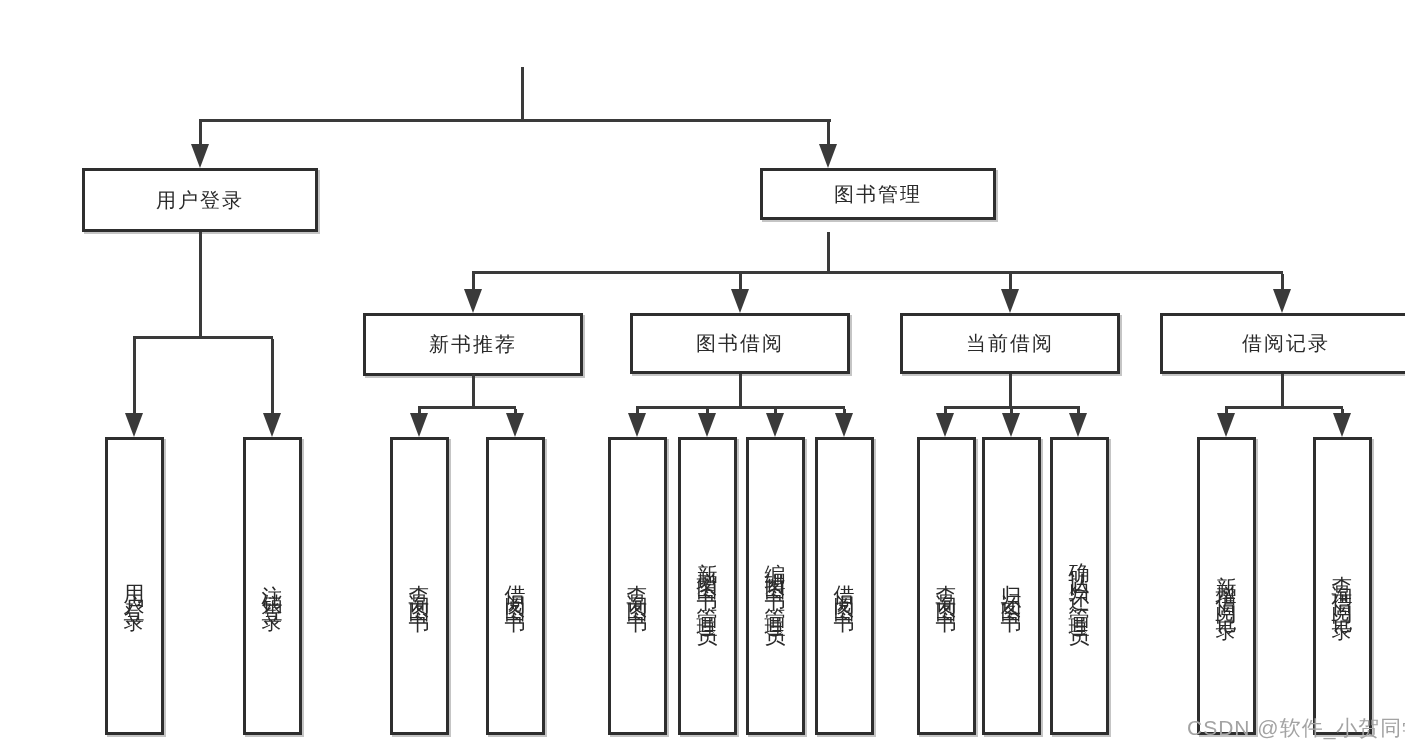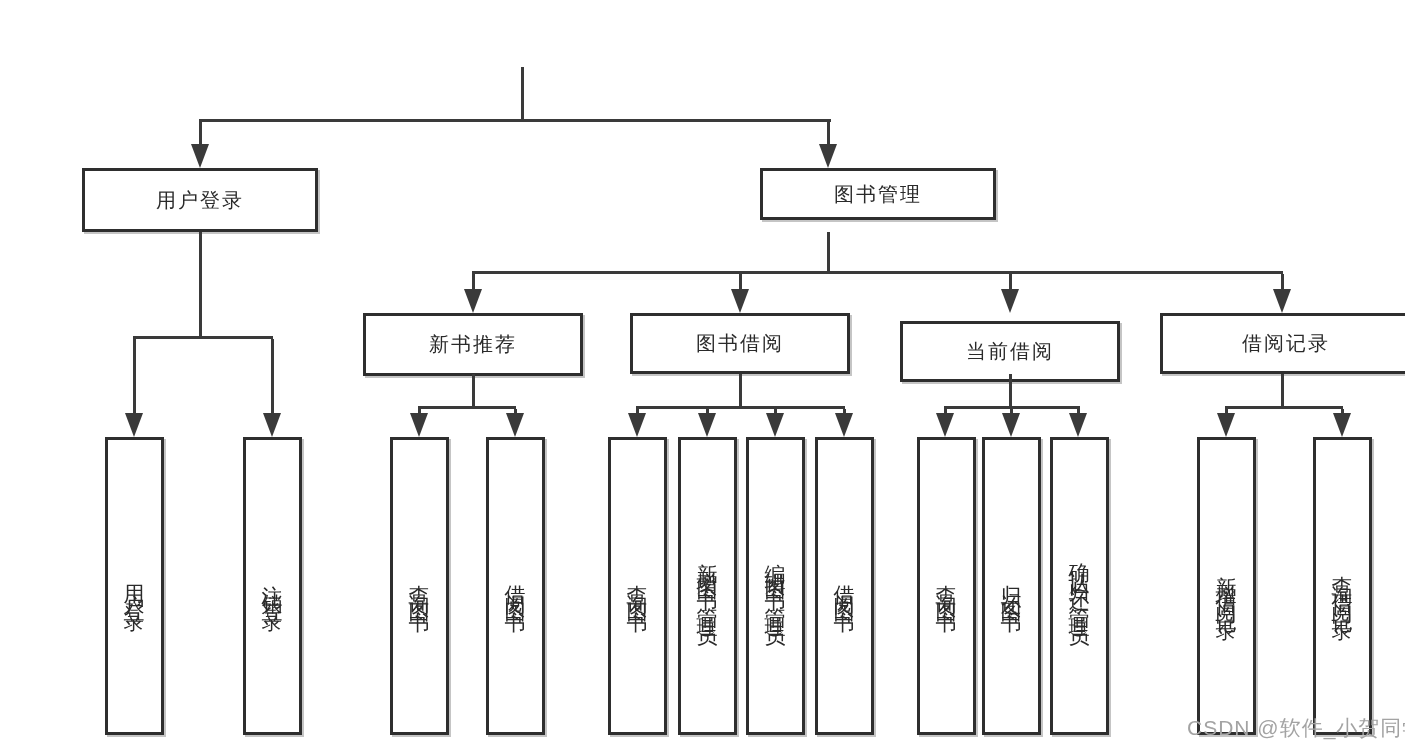--- a/index.html
+++ b/index.html
@@ -47,21 +47,21 @@
   <div class="hbox" style="left:712px;top:168px;width:236px;height:52px;margin-left:48px;">
     <span>图书管理</span>
   </div>
 
   <div class="hbox" style="left:363px;top:313px;width:220px;height:63px;">
     <span>新书推荐</span>
   </div>
   <div class="hbox" style="left:630px;top:313px;width:220px;height:61px;text-align:center;">
     <span>图书借阅</span>
   </div>
-  <div class="hbox" style="left:900px;top:313px;width:220px;height:61px;margin-top:8px;">
+  <div class="hbox" style="left:900px;top:313px;width:220px;height:61px;">
     <span>当前借阅</span>
   </div>
   <div class="hbox" style="left:1160px;top:313px;width:252px;height:61px;">
     <span>借阅记录</span>
   </div>
 
   <div class="vbox" style="left:105px;">
     <span>用户登录</span>
   </div>
   <div class="vbox" style="left:243px;">

